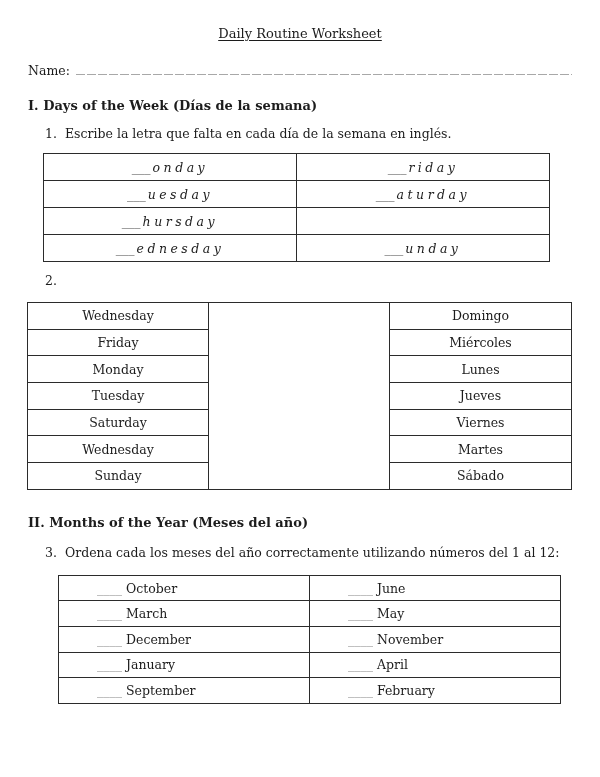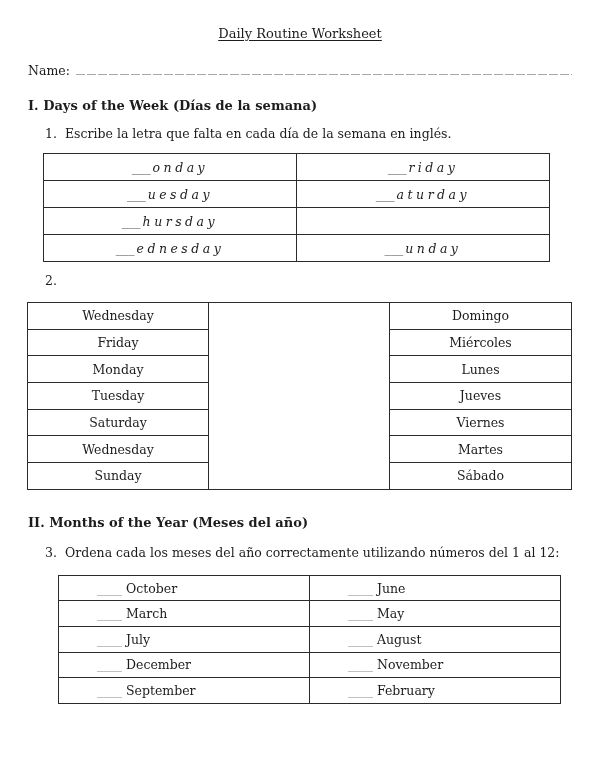--- a/index.html
+++ b/index.html
@@ -176,27 +176,27 @@
     <tbody id="months-body">
         <tr>
           <td><span class="mblank">____</span><span>&nbsp;October</span></td>
           <td><span class="mblank">____</span><span>&nbsp;June</span></td>
         </tr>
         <tr>
           <td><span class="mblank">____</span><span>&nbsp;March</span></td>
           <td><span class="mblank">____</span><span>&nbsp;May</span></td>
         </tr>
         <tr>
-          <td><span class="mblank">____</span><span>&nbsp;July</span></td>
-          <td><span class="mblank">____</span><span>&nbsp;August</span></td>
-        </tr>
-        <tr>
           <td><span class="mblank">____</span><span>&nbsp;December</span></td>
           <td><span class="mblank">____</span><span>&nbsp;November</span></td>
         </tr>
         <tr>
+          <td><span class="mblank">____</span><span>&nbsp;January</span></td>
+          <td><span class="mblank">____</span><span>&nbsp;April</span></td>
+        </tr>
+        <tr>
           <td><span class="mblank">____</span><span>&nbsp;September</span></td>
           <td><span class="mblank">____</span><span>&nbsp;February</span></td>
         </tr>
       </tbody>
   </table>
 
 </div>
 
 </body></html>

